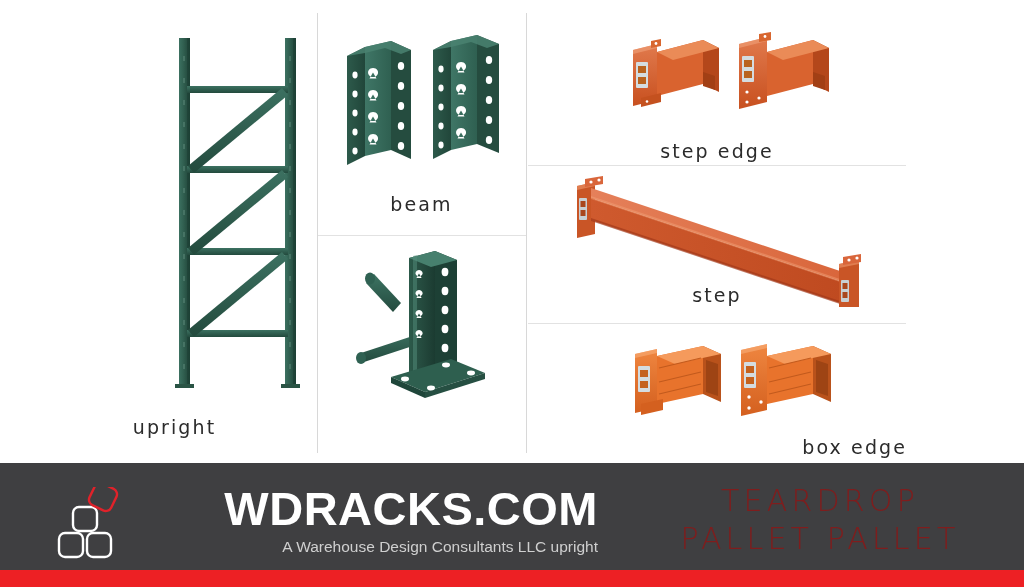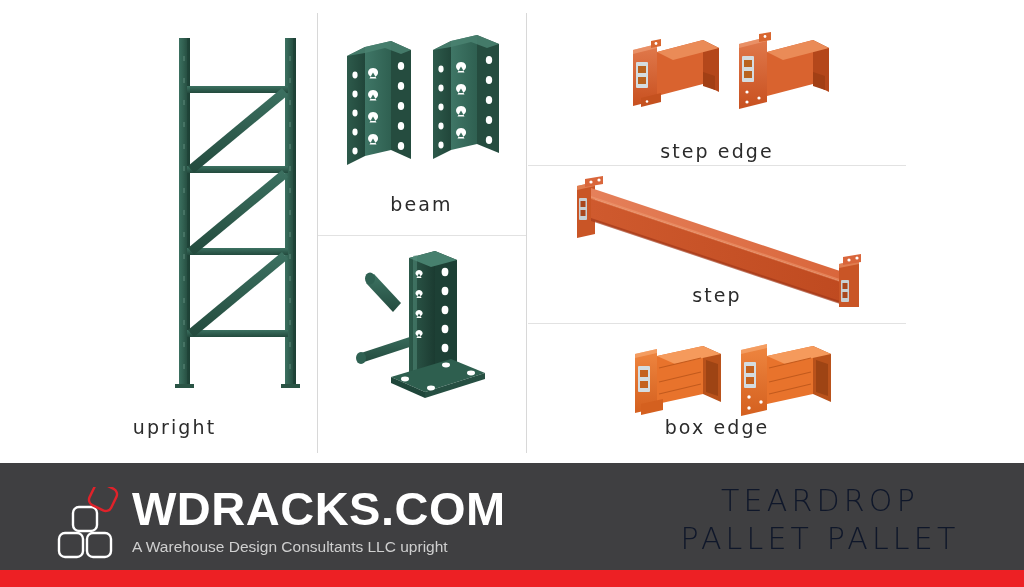--- a/index.html
+++ b/index.html
@@ -30,34 +30,34 @@
   
   .footer{
     position:absolute;left:0;top:463px;width:1024px;height:107px;
     background:#3f3f41;
   }
   .redbar{position:absolute;left:0;top:570px;width:1024px;height:17px;background:#ed2024;}
 
   .logo-mark{position:absolute;left:55px;top:487px;width:80px;height:75px;}
 
   .brand-block{
-    position:absolute;left:132px;top:483px;width:460px;text-align:left;
+    position:absolute;left:138px;top:483px;width:460px;text-align:right;
   }
   .brand-title{
     color:#ffffff;font-weight:bold;font-size:47px;line-height:52px;
     letter-spacing:0.5px;font-family:"Liberation Sans", sans-serif;
   }
   .brand-sub{
     color:#cfcfcf;font-size:15.5px;line-height:20px;margin-top:2px;
     font-family:"Liberation Sans", sans-serif;font-weight:400;
   }
 
   .product-block{
     position:absolute;left:640px;top:482px;width:360px;text-align:center;
-    color:#0f172a;
+    color:#7f1d1d;
   }
   .product-line{
     font-size:30px;line-height:38px;letter-spacing:4.2px;font-weight:300;
     font-family:"DejaVu Sans", sans-serif;
   }
 </style>
 </head>
 <body>
 
 <div class="page">
@@ -416,21 +416,21 @@
           <polygon points="20,12 46,6 46,72 20,78" fill="url(#gxFace)"></polygon>
           <polygon points="20,12 46,6 46,10 20,16" fill="#f9ae78" opacity="0.6"></polygon>
           <rect x="23" y="24" width="12" height="26" fill="#d4dce0" rx="1"></rect>
           <rect x="25" y="28" width="8" height="7" fill="#c4621f"></rect>
           <rect x="25" y="39" width="8" height="7" fill="#c4621f"></rect>
           <circle cx="28" cy="59" r="1.7" fill="#ffffff"></circle>
           <circle cx="40" cy="64" r="1.7" fill="#ffffff"></circle>
           <circle cx="28" cy="70" r="1.7" fill="#ffffff"></circle>
         </g>
       </svg>
-      <div class="cell-label" style="left:0;top:92px;width:380px;">box edge</div>
+      <div class="cell-label" style="left:0;top:112px;width:380px;text-align:right;">box edge</div>
     </div>
 
   </div>
 
   <div class="footer"></div>
 
   <svg class="logo-mark" viewBox="0 0 80 75">
     <rect x="4" y="46" width="24" height="24" rx="6" fill="none" stroke="#ffffff" stroke-width="2.4"></rect>
     <rect x="32" y="46" width="24" height="24" rx="6" fill="none" stroke="#ffffff" stroke-width="2.4"></rect>
     <rect x="18" y="20" width="24" height="24" rx="6" fill="none" stroke="#ffffff" stroke-width="2.4"></rect>

